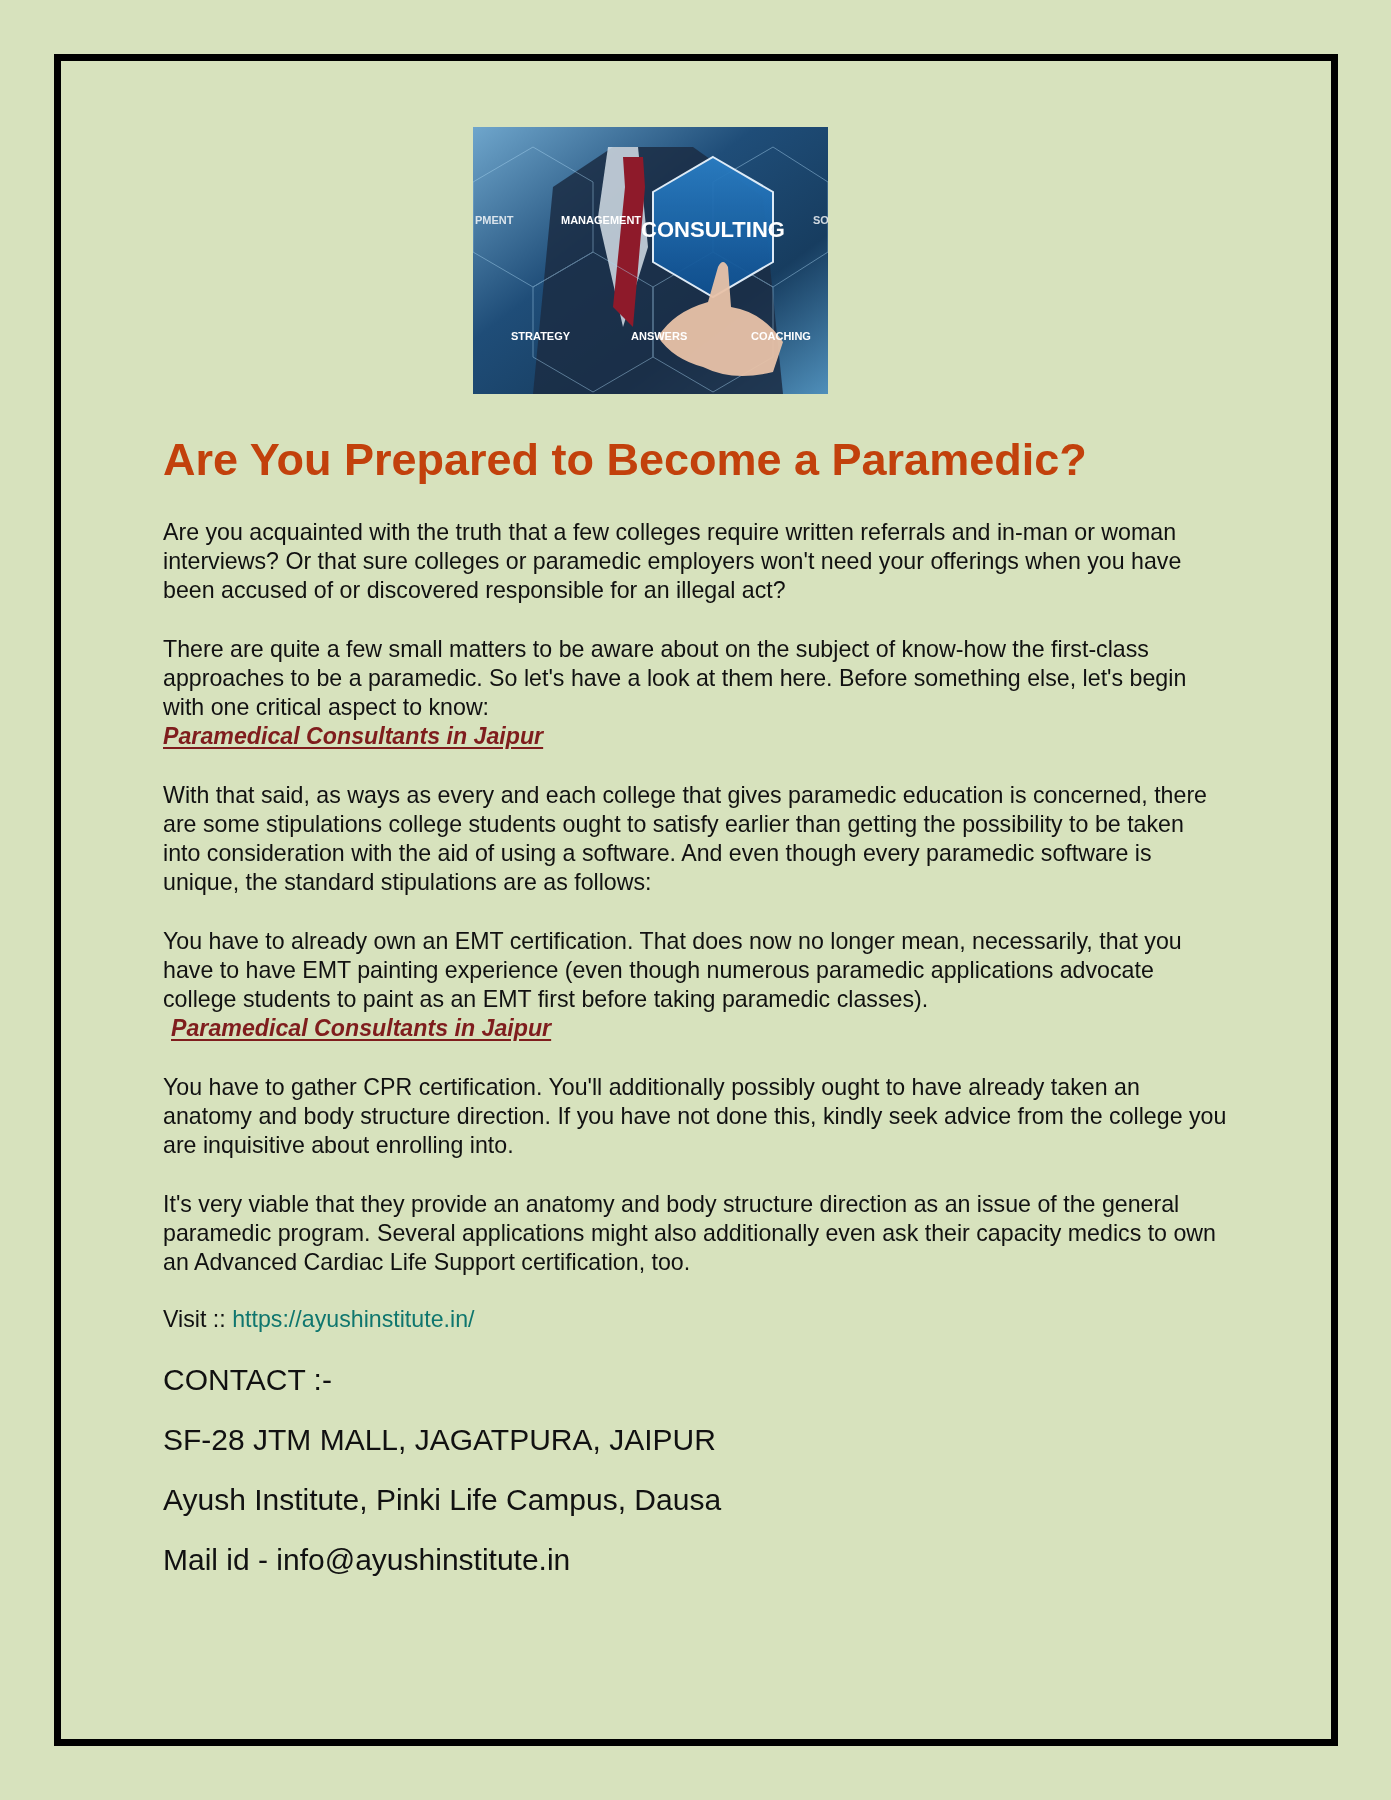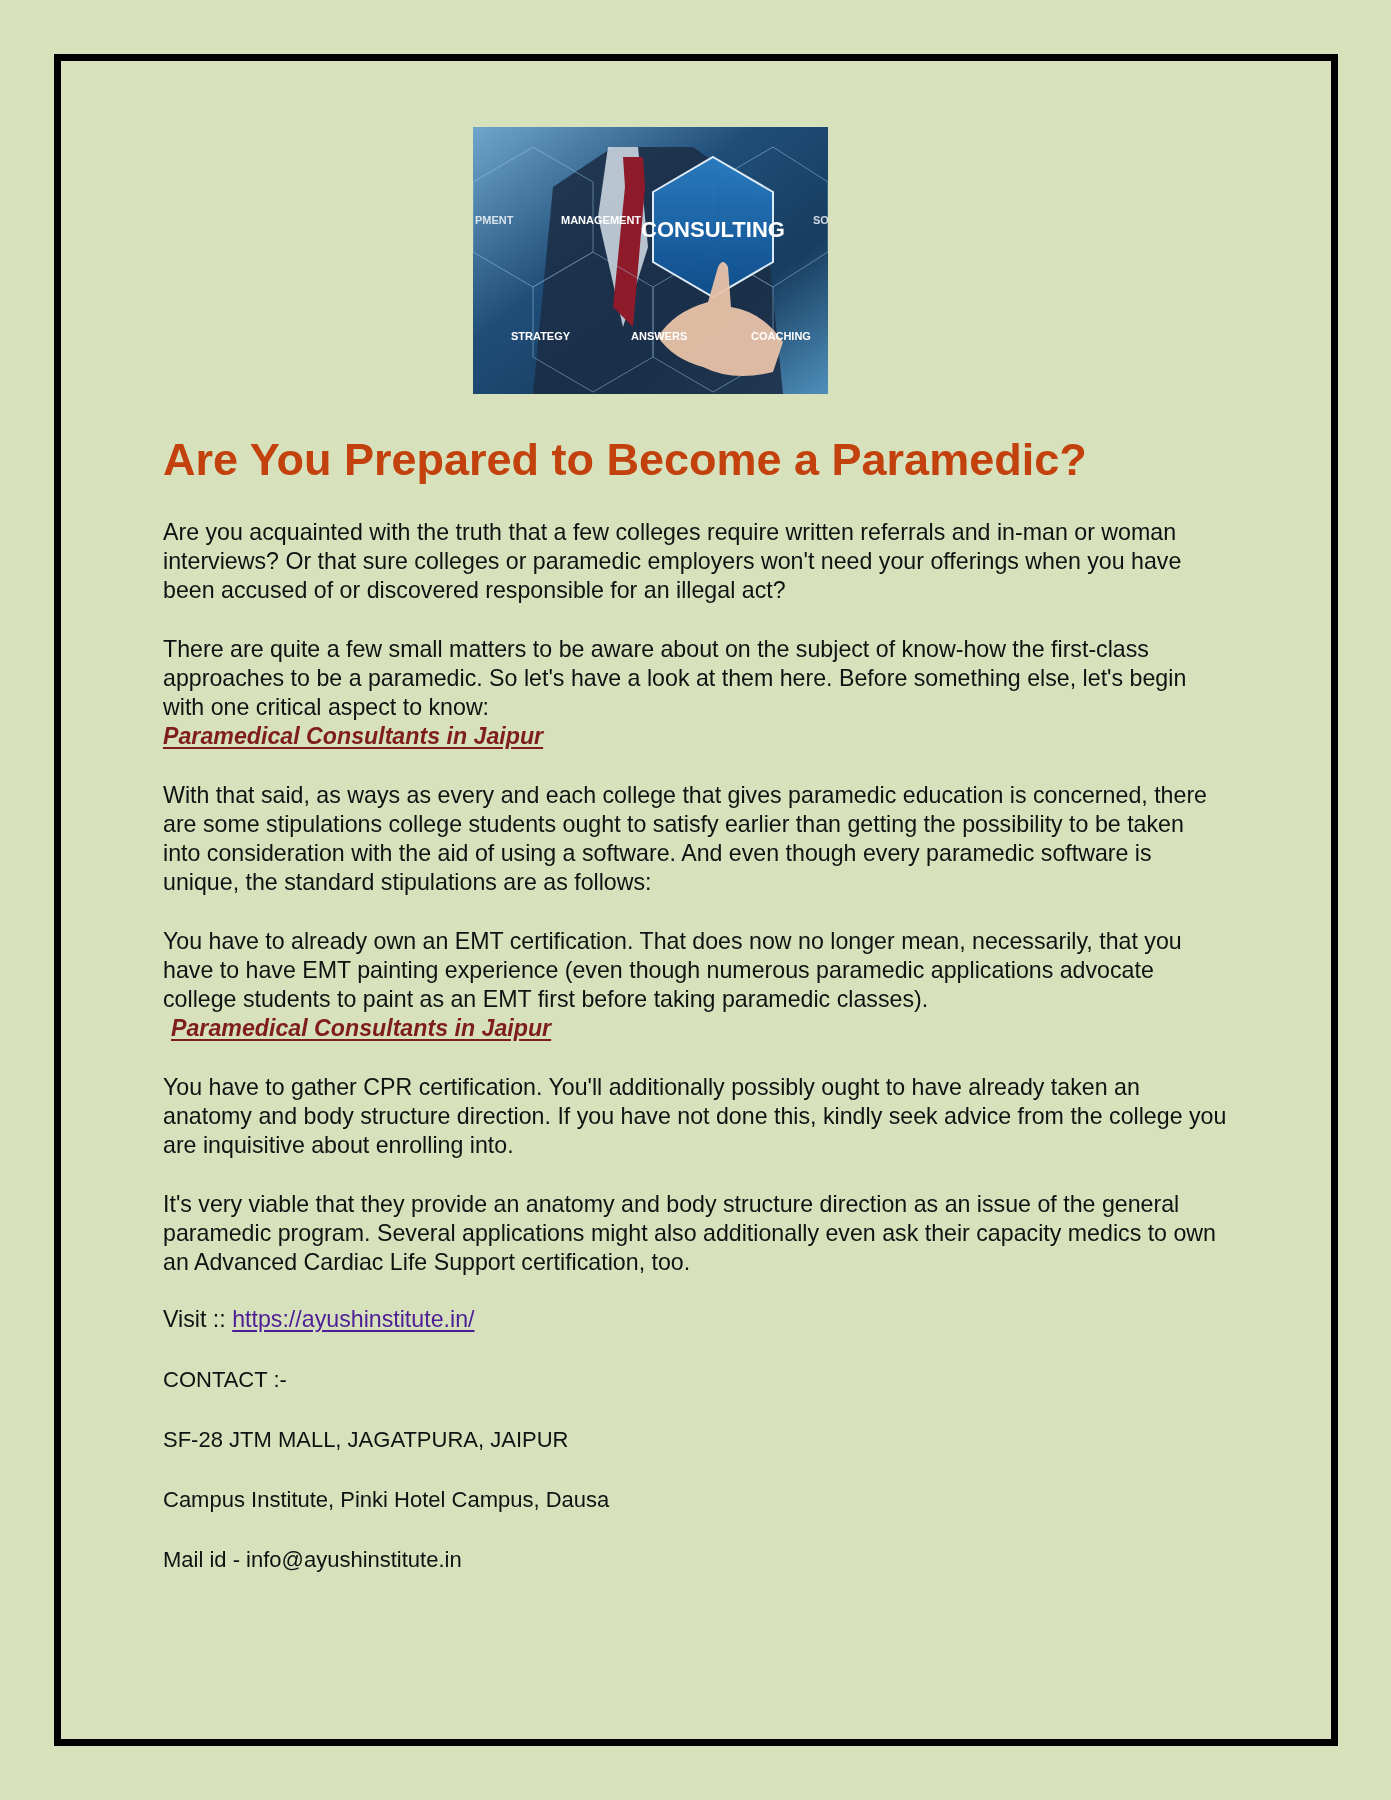--- a/index.html
+++ b/index.html
@@ -68,27 +68,26 @@
     }
     .seo-link.indented {
       margin-left: 8px;
     }
     .visit-line {
       font-size: 23.2px;
       line-height: 29px;
       margin: 0 0 31px 0;
     }
     .url-link {
-      color: #4c1d95;
-      text-decoration: underline;
+      color: #0f766e;
       text-underline-offset: 3px;
       cursor: pointer;
     }
     .contact-line {
-      font-size: 22px;
+      font-size: 30px;
       line-height: 29px;
       margin: 0 0 31px 0;
     }
   </style>
 </head>
 <body>
 
 <div class="page-frame"></div>
 
 <div class="hero">
@@ -161,15 +160,15 @@
   <p class="para" style="margin-bottom:28px;">
     <span>It's very viable that they provide an anatomy and body structure direction as an issue of the general paramedic program. Several applications might also additionally even ask their capacity medics to own an Advanced Cardiac Life Support certification, too.</span>
   </p>
 
   <p class="visit-line">
     <span>Visit :: </span><a class="url-link">https://ayushinstitute.in/</a>
   </p>
 
   <p class="contact-line">CONTACT :-</p>
   <p class="contact-line">SF-28 JTM MALL, JAGATPURA, JAIPUR</p>
-  <p class="contact-line">Campus Institute, Pinki Hotel Campus, Dausa</p>
+  <p class="contact-line">Ayush Institute, Pinki Life Campus, Dausa</p>
   <p class="contact-line">Mail id - info@ayushinstitute.in</p>
 </div>
 
 </body></html>

